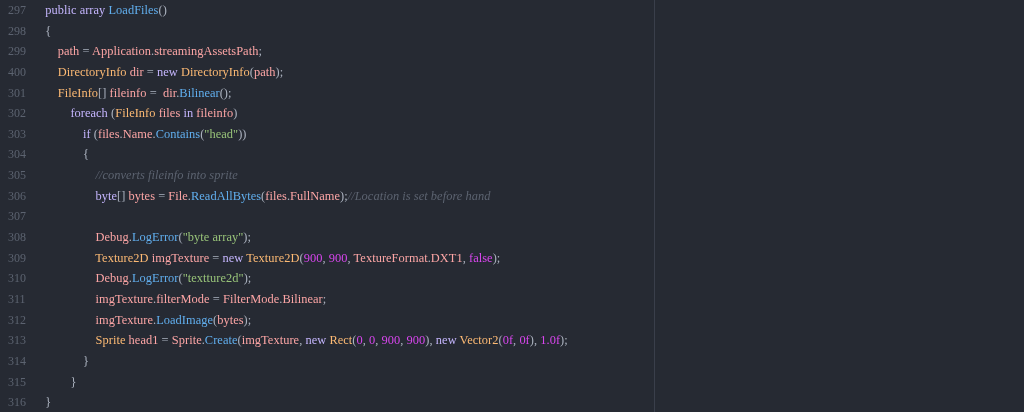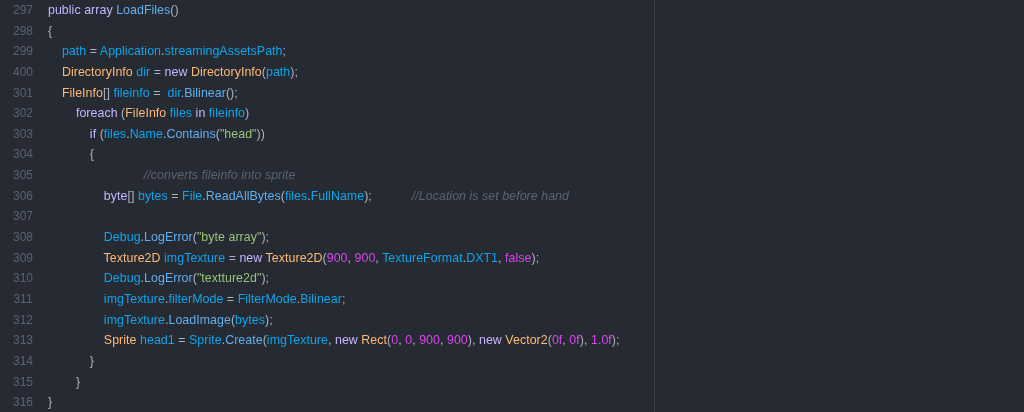--- a/index.html
+++ b/index.html
@@ -8,23 +8,22 @@
     width: 1024px;
     height: 412px;
     overflow: hidden;
     background: #262a33;
   }
   .editor {
     position: relative;
     width: 1024px;
     height: 412px;
     background: #262a33;
-    font-family: Liberation Sans, sans-serif;
+    font-family: Liberation Serif, serif;
     font-size: 12.4px;
-    text-align: center;
   }
   .ruler {
     position: absolute;
     left: 654px;
     top: 0;
     width: 1px;
     height: 412px;
     background: #3a3f4b;
   }
   .lines {
@@ -47,24 +46,24 @@
   }
   .code {
     position: absolute;
     left: 20px;
     color: #abb2bf;
     letter-spacing: 0.05px;
   }
   .kw { color: #c4b5fd; }
   .fn { color: #61afef; }
   .ty { color: #fdba74; }
-  .var { color: #0ea5e9; }
+  .var { color: #fca5a5; }
   .str { color: #98c379; }
   .num { color: #d946ef; }
-  .cm { color: #5c6370; font-style: italic; margin-left: 40px; }
+  .cm { color: #5c6370; font-style: italic; }
   .pu { color: #abb2bf; }
 </style>
 </head>
 <body>
 
 <div class="editor">
   <div class="ruler"></div>
   <div class="lines" id="lines">
       <div class="line"><span class="ln">297</span><span class="code"><span>        </span><span class="kw">public</span><span class="pu"> </span><span class="kw">array</span><span class="pu"> </span><span class="fn">LoadFiles</span><span class="pu">()</span></span></div>
       <div class="line"><span class="ln">298</span><span class="code"><span>        </span><span class="pu">{</span></span></div>

